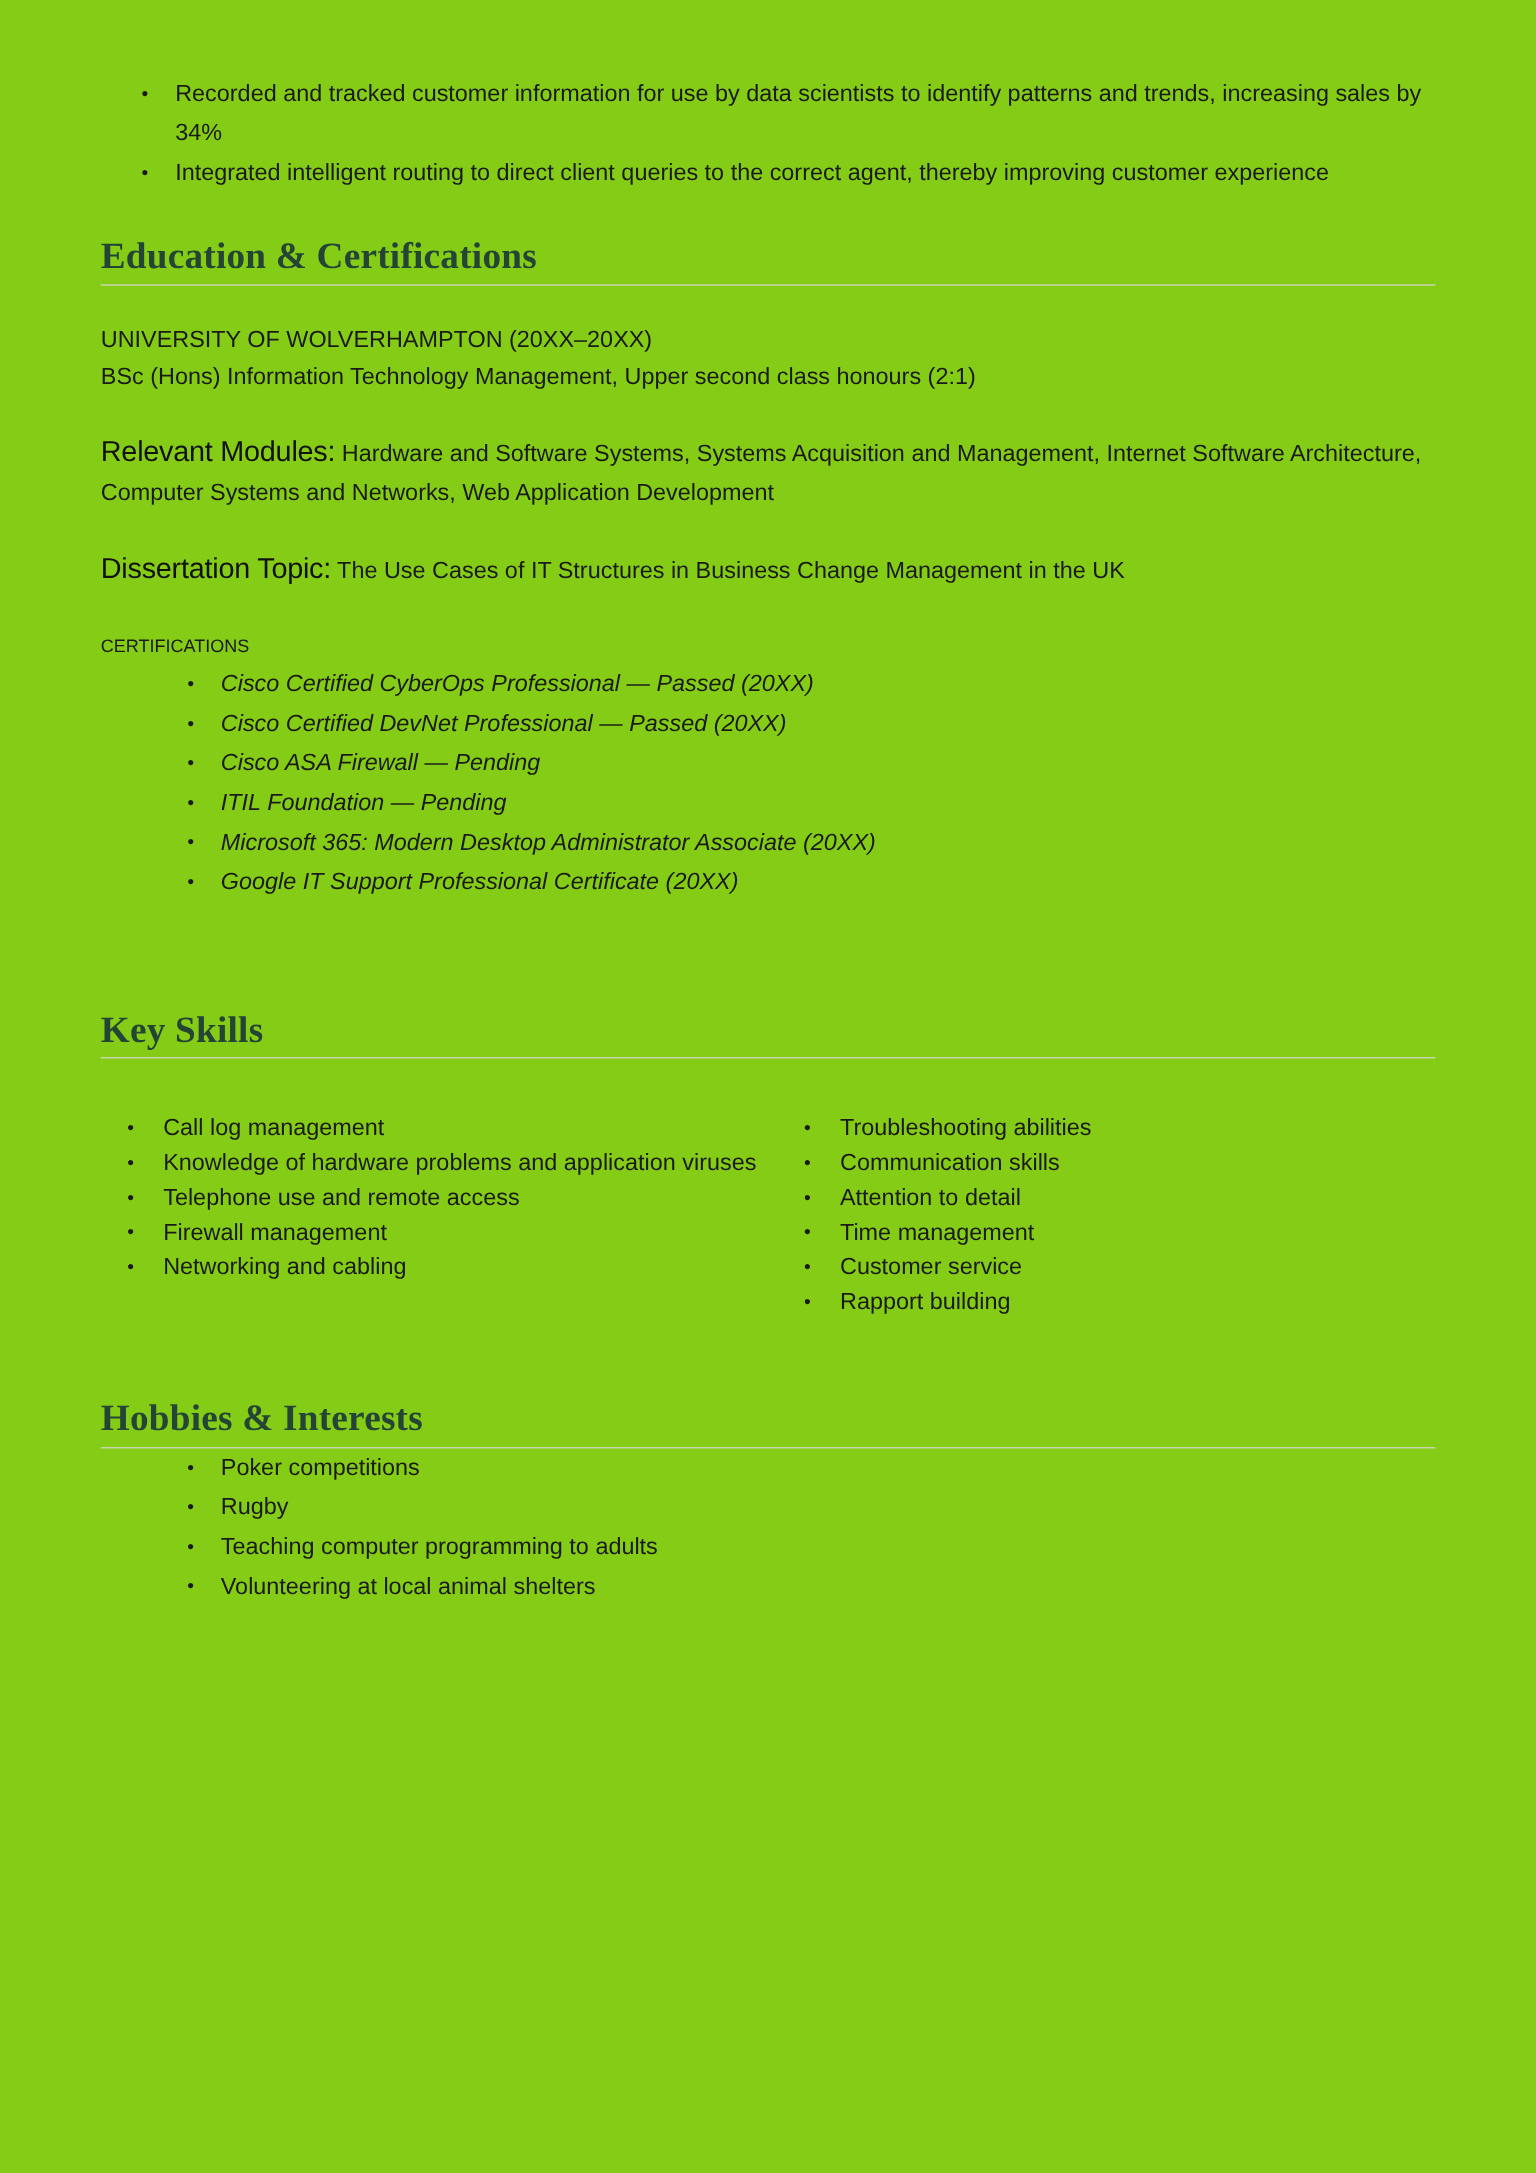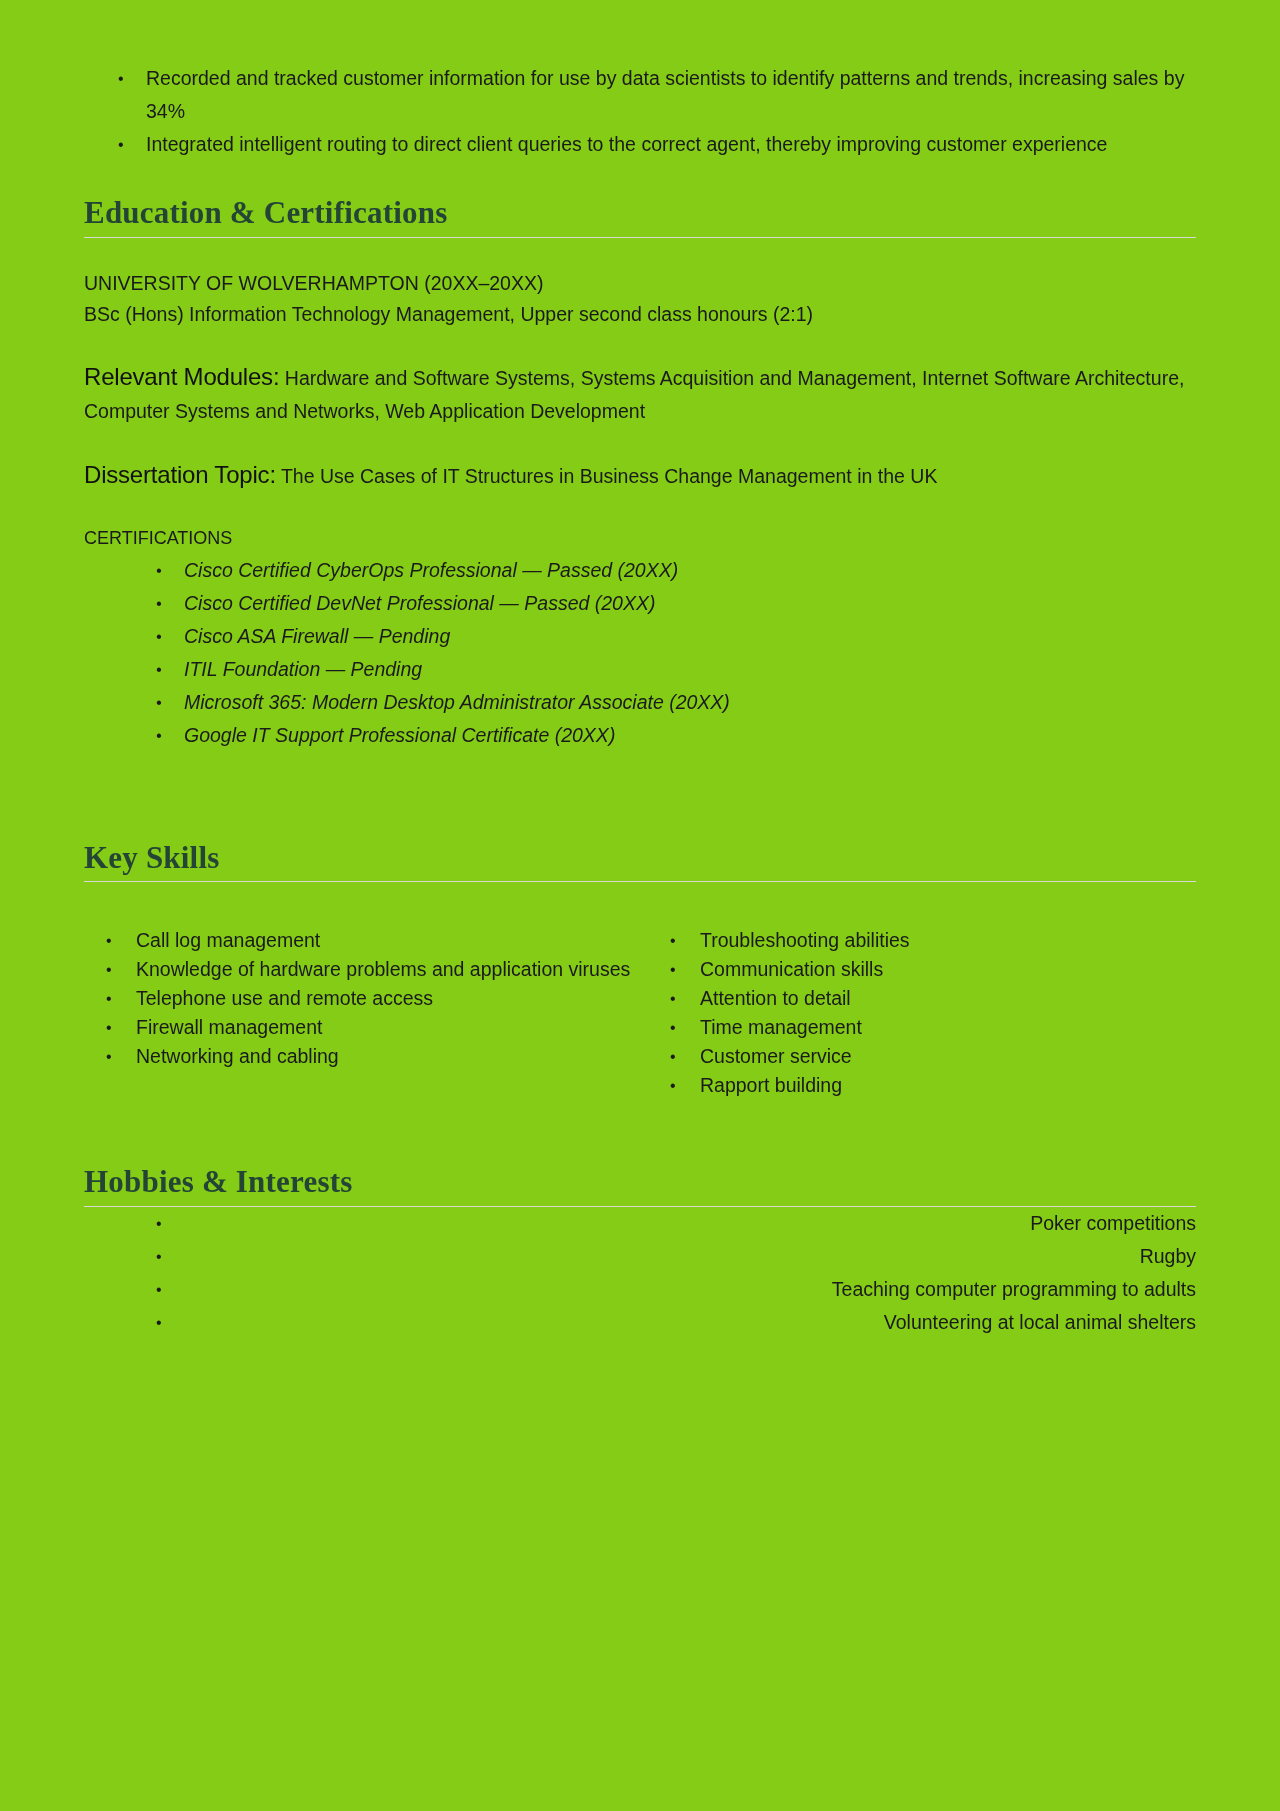--- a/index.html
+++ b/index.html
@@ -97,21 +97,21 @@
     letter-spacing: -0.2px;
   }
   .lead-para {
     margin-top: 30px;
     font-size: 19.5px;
     line-height: 33px;
     color: #1a1a1a;
   }
   .certs-label {
     margin-top: 30px;
-    font-size: 18px;
+    font-size: 15px;
     line-height: 31px;
     color: #1a1a1a;
   }
   .certs-list {
     margin-top: 22px;
     font-style: italic;
   }
   .certs-list > li {
     line-height: 29px;
   }
@@ -142,21 +142,20 @@
   .skills-col.right {
     padding-left: 8px;
   }
 
   
   .hobbies-list {
     margin-top: 40px;
   }
   .hobbies-list > li {
     line-height: 29px;
-    text-align: right;
   }
   .hobbies-list > li::before {
     line-height: 29px;
   }
   .sp-30 { height: 30px; }
   .sp-54 { height: 54px; }
 </style>
 </head>
 <body>
 

